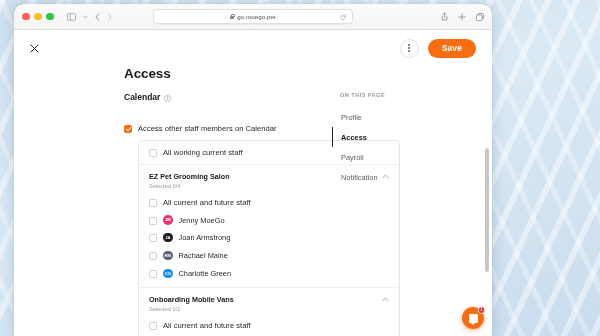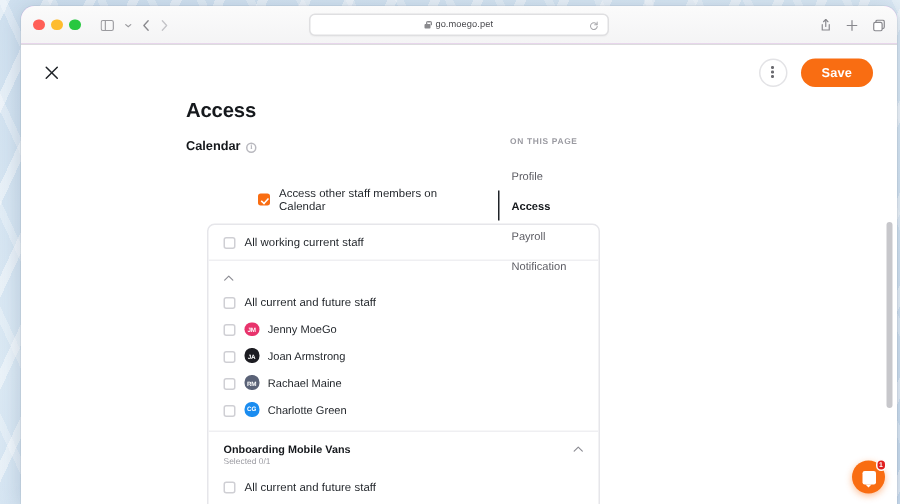--- a/index.html
+++ b/index.html
@@ -19,22 +19,22 @@
     background:
       repeating-linear-gradient(115deg, rgba(255,255,255,.45) 0 6px, rgba(255,255,255,0) 6px 26px),
       repeating-linear-gradient(-115deg, rgba(255,255,255,.30) 0 5px, rgba(255,255,255,0) 5px 30px),
       linear-gradient(160deg, #cfe0ef 0%, #dbe9f4 45%, #cadcee 100%);
   }
 
   
   .browser {
     position: absolute;
     left: 14px; top: 4px;
-    width: 584px; height: 332px;
-    background: #f0abfc;
+    width: 478px; height: 332px;
+    background: #4d7c0f;
     border-radius: 9px 9px 0 0;
     box-shadow: 0 2px 14px rgba(40,70,110,.22), 0 0 0 .5px rgba(0,0,0,.06);
     overflow: hidden;
     display: flex; flex-direction: column;
   }
 
   
   .toolbar {
     height: 26px; flex: 0 0 26px;
     background: linear-gradient(#fbfbfb, #f4f4f5);
@@ -177,21 +177,21 @@
   }
   .cbx.checked::after {
     content: "";
     position: absolute; left: 2.4px; top: .9px;
     width: 2.2px; height: 4.2px;
     border: solid #fff; border-width: 0 1.2px 1.2px 0;
     transform: rotate(42deg);
   }
   .cb-text { font-size: 7.6px; color: #1f2328; letter-spacing: .03px; }
 
-  .access-toggle { margin-bottom: 7px; margin-left: 48px; }
+  .access-toggle { margin-bottom: 7px; }
 
   
   .staff-panel {
     border: .8px solid #e6e6ea;
     border-radius: 5px;
     background: #fff;
     overflow: hidden;
     margin-left: 14px;
     width: 262px;
   }
@@ -400,20 +400,24 @@
 
           <div class="panel-row">
             <label class="cb-row">
               <span class="cbx"></span>
               <span class="cb-text">All working current staff</span>
             </label>
           </div>
 
           <div>
             <div class="group-head">
+              <div class="group-meta">
+                <div class="group-name">EZ Pet Grooming Salon</div>
+                <div class="group-count">Selected 0/4</div>
+              </div>
               <span class="chev">
                 <svg width="7" height="5" viewBox="0 0 9 6">
                     <path d="M1 4.6 L4.5 1.2 L8 4.6" fill="none" stroke="#8c8c93" stroke-width="1" stroke-linecap="round" stroke-linejoin="round"></path>
                   </svg>
               </span>
             </div>
             <div class="group-body">
               <label class="staff-item">
                 <span class="cbx"></span>
                 <span class="cb-text">All current and future staff</span>

